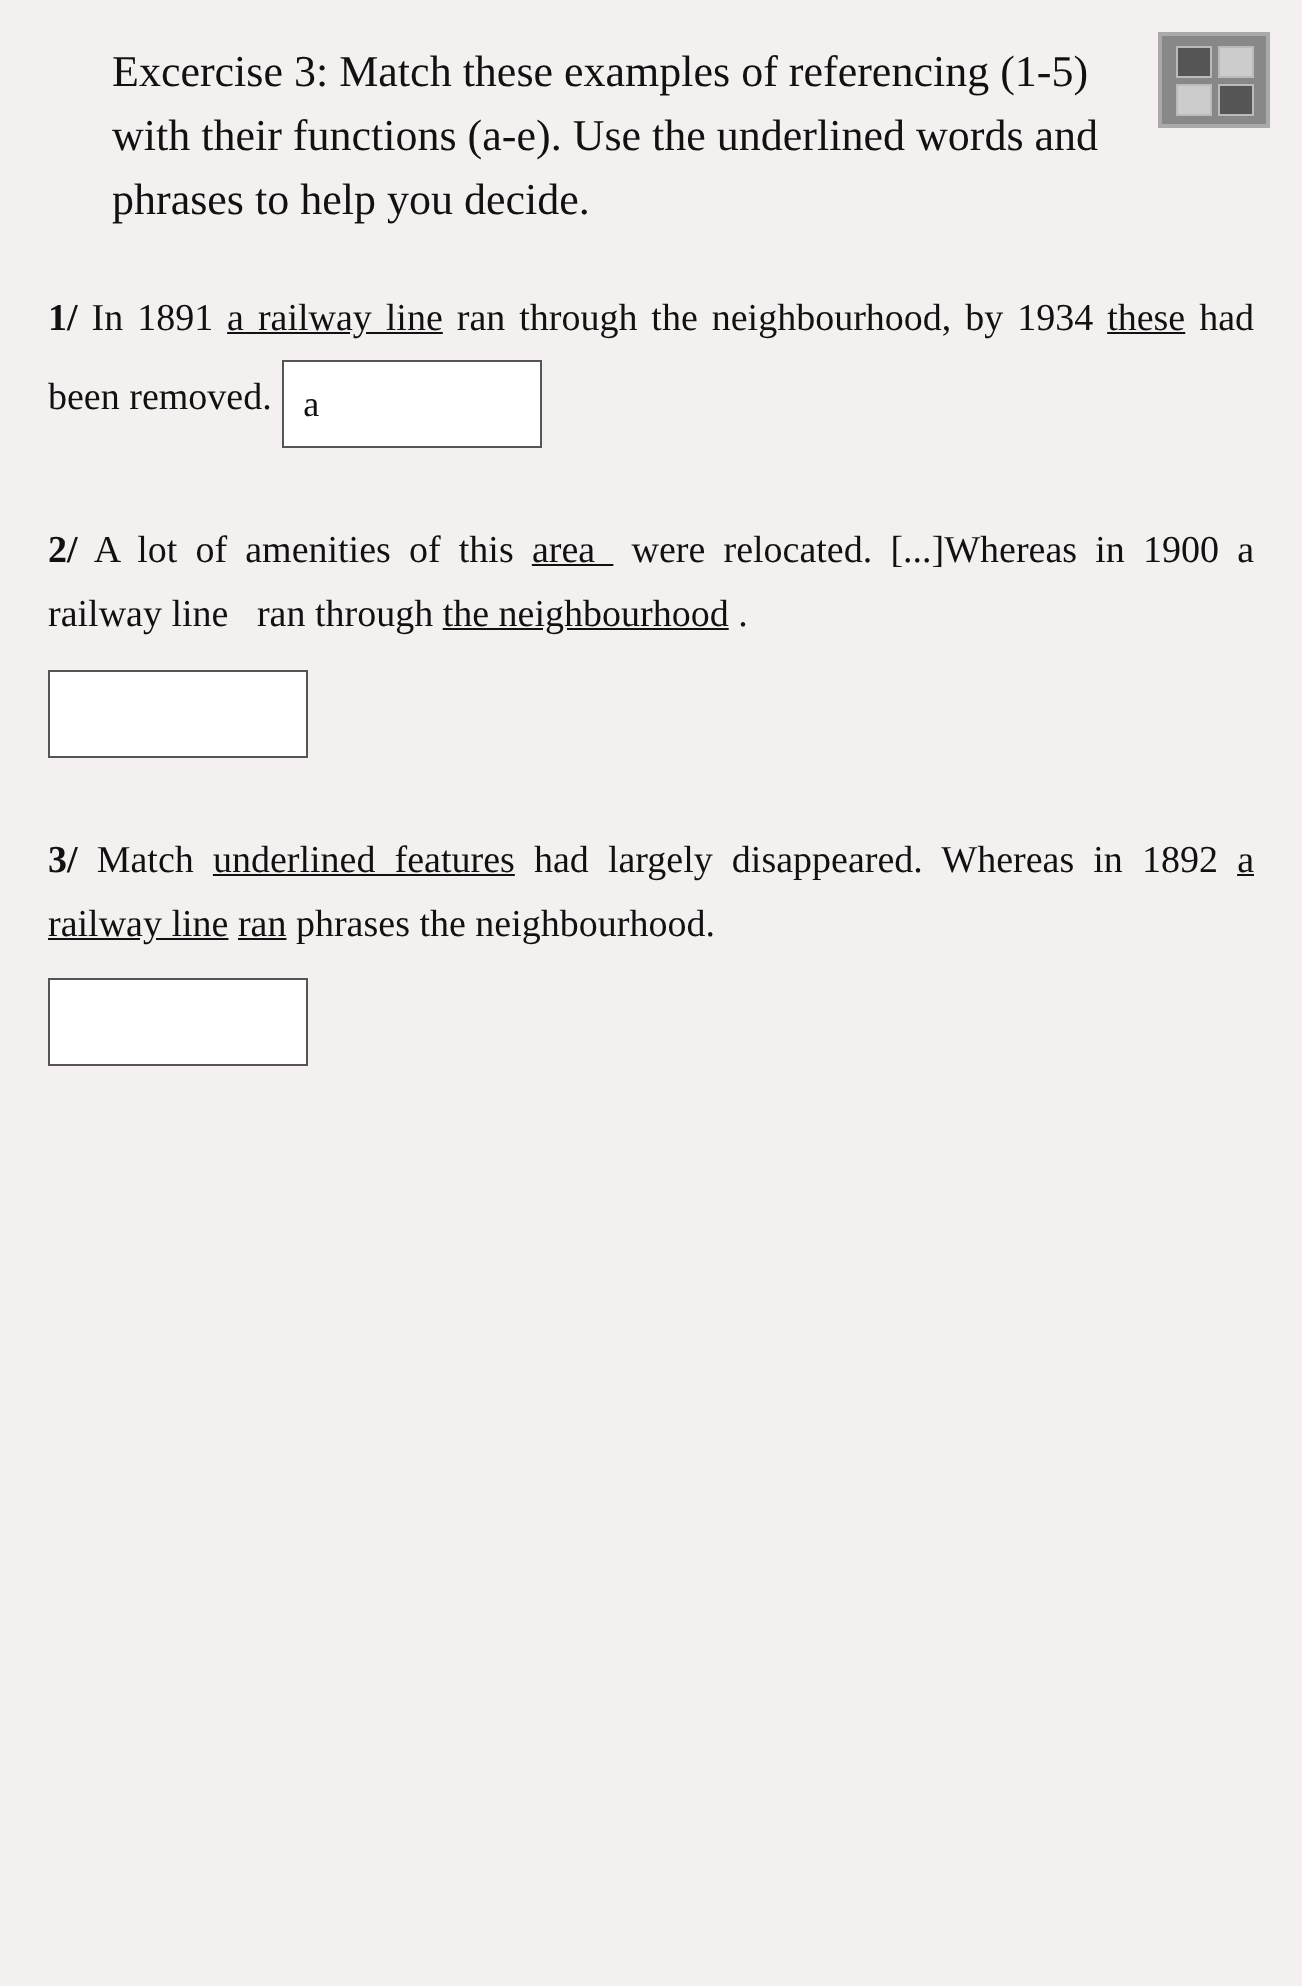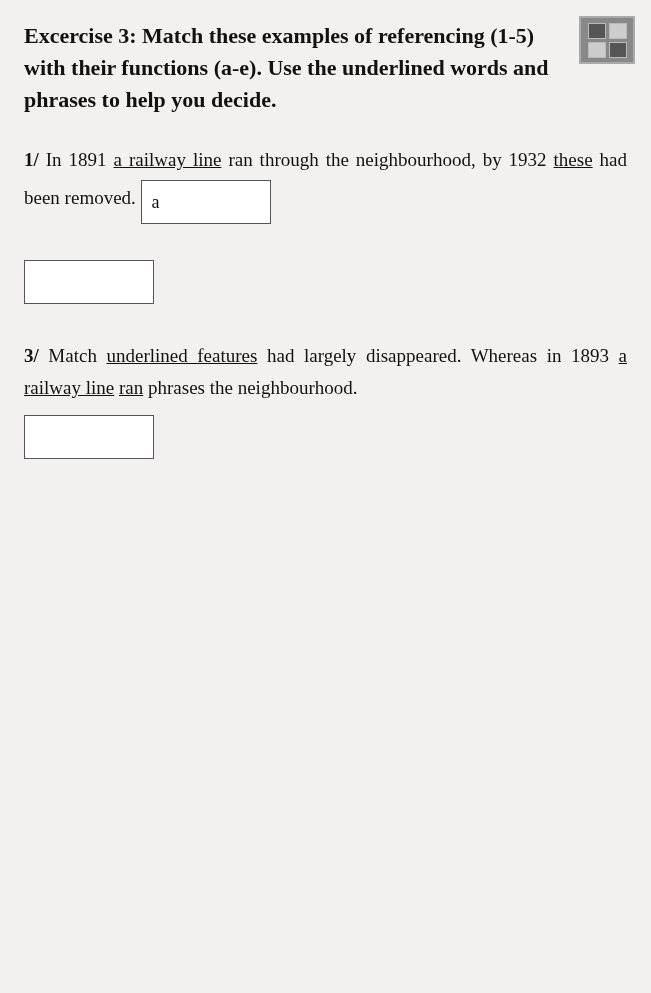--- a/index.html
+++ b/index.html
@@ -42,25 +42,26 @@
       background-color: #ccc;
       border: 1px solid #bbb;
     }
 
     .icon-cell.dark {
       background-color: #555;
     }
 
     h1 {
       font-size: 22px;
-      font-weight: bold;
+      font-weight: normal;
       line-height: 1.45;
       color: #111;
       margin-bottom: 28px;
       padding-right: 70px;
+      margin-left: 32px;
     }
 
     .exercise-item {
       margin-bottom: 36px;
     }
 
     .item-text {
       font-size: 19px;
       line-height: 1.7;
       color: #111;
@@ -117,35 +118,43 @@
   </div>
 </div>
 
 <h1>Excercise 3: Match these examples of referencing (1-5) with their functions (a-e). Use the underlined words and phrases to help you decide.</h1>
 
 <div class="exercise-item">
   <div class="item-text">
     <span class="item-number">1/</span>
     <span> In 1891 </span>
     <span class="underlined">a railway line</span>
-    <span> ran through the neighbourhood, by 1932 </span>
+    <span> ran through the neighbourhood, by 1934 </span>
     <span class="underlined">these</span>
     <span> had been removed.</span>
     <span class="answer-box filled">a</span>
   </div>
 </div>
 
 <div class="exercise-item">
+  <div class="item-text">
+    <span class="item-number">2/</span>
+    <span> A lot of amenities of this </span>
+    <span class="underlined">area&nbsp;</span>
+    <span>were relocated. [...]Whereas in 1900 a railway line &nbsp; ran through </span>
+    <span class="underlined">the neighbourhood</span>
+    <span>.</span>
+  </div>
   <div class="answer-box-block"></div>
 </div>
 
 <div class="exercise-item">
   <div class="item-text">
     <span class="item-number">3/</span>
     <span> Match </span>
     <span class="underlined">underlined features</span>
-    <span> had largely disappeared. Whereas in 1893 </span>
+    <span> had largely disappeared. Whereas in 1892 </span>
     <span class="underlined">a railway line</span>
     <span class="underlined"> ran</span>
     <span> phrases the neighbourhood.</span>
   </div>
   <div class="answer-box-block"></div>
 </div>
 
 </body></html>

